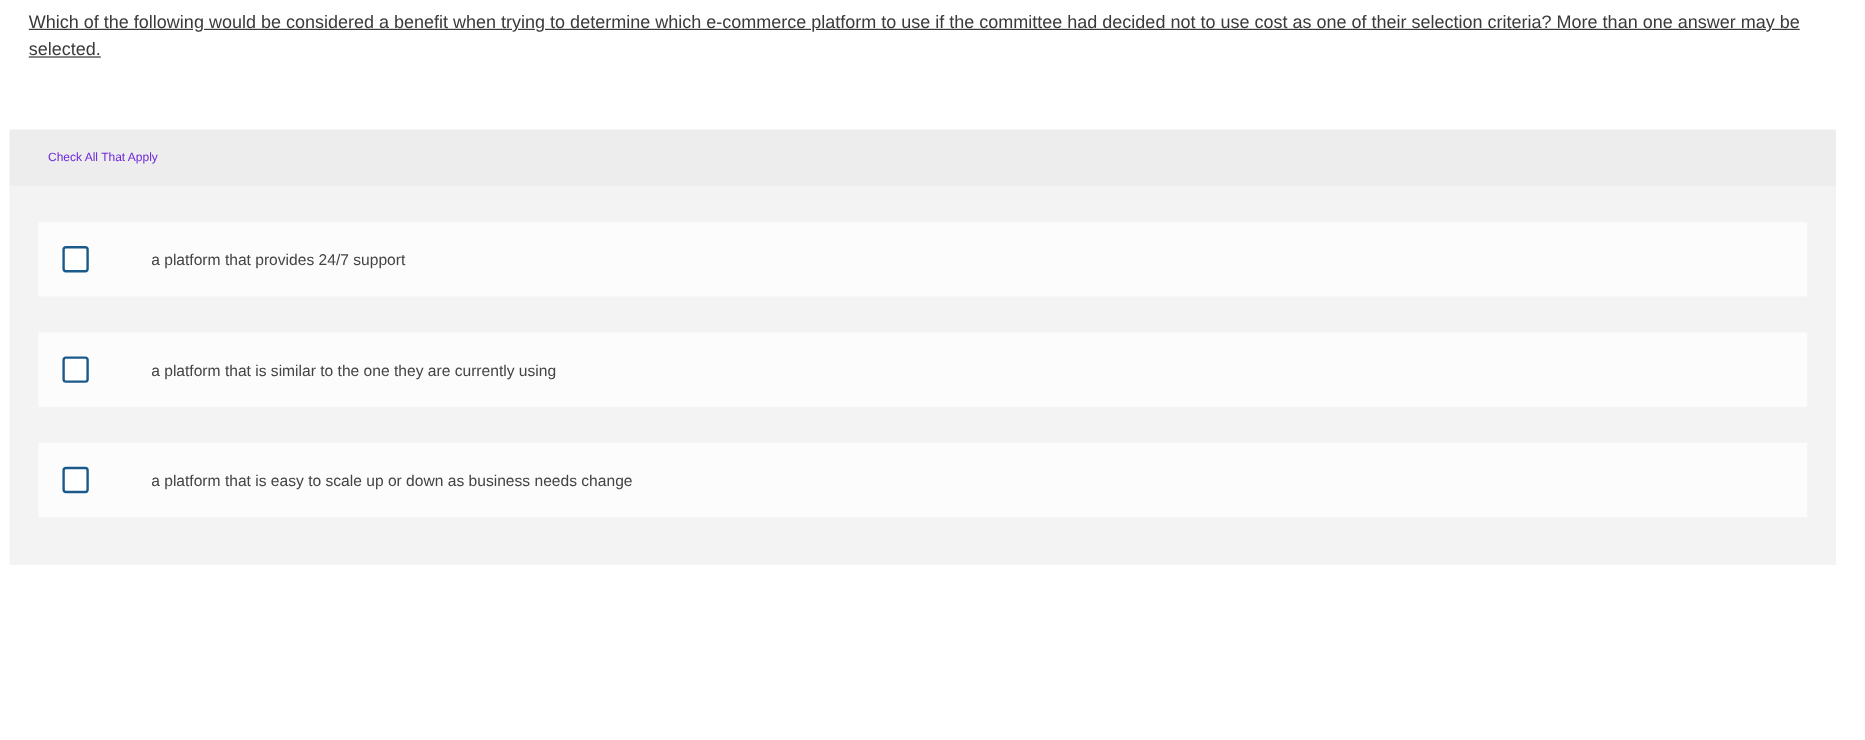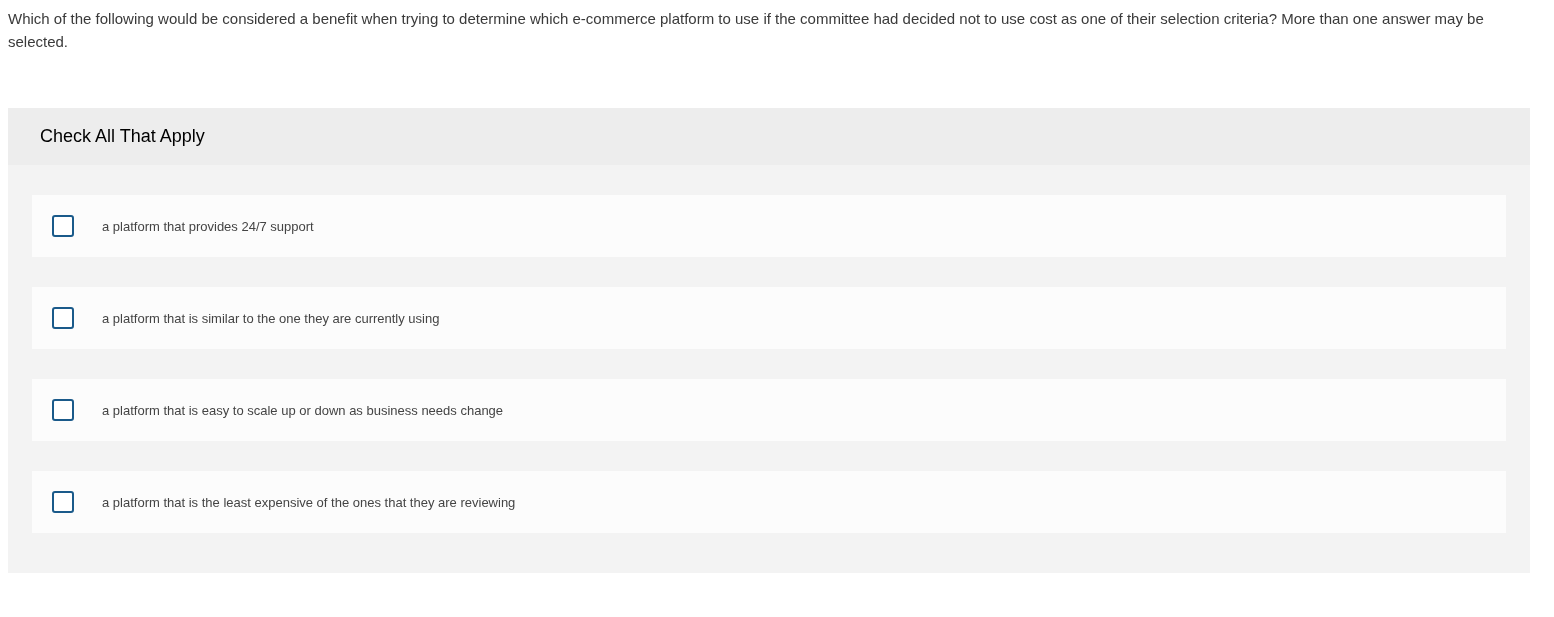--- a/index.html
+++ b/index.html
@@ -11,45 +11,47 @@
     font-family: -apple-system, BlinkMacSystemFont, "Segoe UI", Arial, sans-serif;
     background: #ffffff;
     color: #333333;
     width: 1554px;
     padding: 0;
   }
   .question-text {
     font-size: 15px;
     line-height: 1.5;
     color: #3a3a3a;
-    padding: 8px 8px 0 8px;
+    padding: 8px 8px 0 24px;
     font-weight: 400;
+    text-decoration: underline;
   }
   .answer-container {
     margin-top: 55px;
     background: #f3f3f3;
     padding: 0 0 40px 0;
     margin-left: 8px;
     margin-right: 24px;
   }
   .instruction-bar {
     background: #ededed;
     padding: 18px 32px;
-    font-size: 18px;
-    color: #000000;
+    font-size: 10px;
+    color: #6d28d9;
   }
   .options-area {
     padding: 30px 24px 0 24px;
   }
   .option-row {
     background: #fcfcfc;
     padding: 20px 20px;
     margin-bottom: 30px;
     display: flex;
     align-items: center;
+    gap: 24px;
   }
   .option-row:last-child {
     margin-bottom: 0;
   }
   .checkbox {
     width: 22px;
     height: 22px;
     border: 2px solid #1a5a8a;
     border-radius: 3px;
     background: #ffffff;
@@ -80,19 +82,15 @@
     <div class="option-row">
       <div class="checkbox"></div>
       <div class="option-label">a platform that is similar to the one they are currently using</div>
     </div>
 
     <div class="option-row">
       <div class="checkbox"></div>
       <div class="option-label">a platform that is easy to scale up or down as business needs change</div>
     </div>
 
-    <div class="option-row">
-      <div class="checkbox"></div>
-      <div class="option-label">a platform that is the least expensive of the ones that they are reviewing</div>
-    </div>
 
   </div>
 </div>
 
 </body></html>

